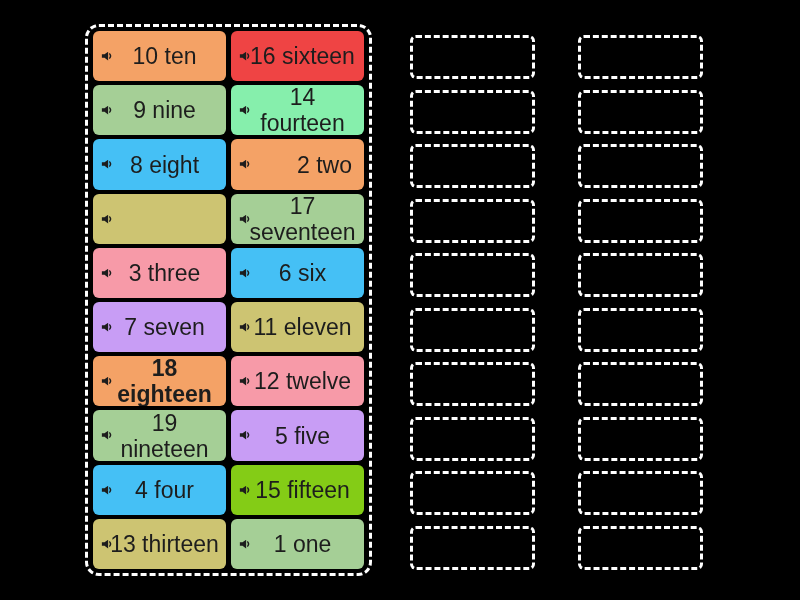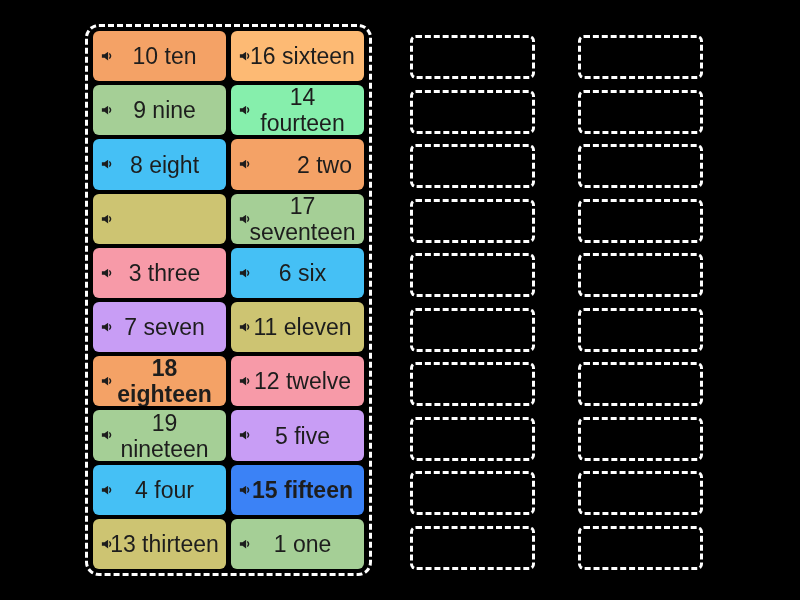--- a/index.html
+++ b/index.html
@@ -77,21 +77,21 @@
 </style>
 </head>
 <body style="background: rgb(0, 0, 0);">
 
 <div class="stage">
   <div class="board">
       <div class="tile" style="background: rgb(244, 162, 102);"><span class="spk"><svg viewBox="0 0 24 24" width="15" height="15" aria-hidden="true">
             <path d="M3 9.2v5.6h4.2L13 19V5L7.2 9.2H3z" fill="#1d1d1d"></path>
             <path d="M15.5 8.6a5.2 5.2 0 0 1 0 6.8" stroke="#1d1d1d" stroke-width="2.2" fill="none" stroke-linecap="round"></path>
           </svg></span><span class="lbl">10 ten</span></div>
-      <div class="tile" style="background: #fdba74;"><span class="spk"><svg viewBox="0 0 24 24" width="15" height="15" aria-hidden="true">
+      <div class="tile" style="background: #ef4444;"><span class="spk"><svg viewBox="0 0 24 24" width="15" height="15" aria-hidden="true">
             <path d="M3 9.2v5.6h4.2L13 19V5L7.2 9.2H3z" fill="#1d1d1d"></path>
             <path d="M15.5 8.6a5.2 5.2 0 0 1 0 6.8" stroke="#1d1d1d" stroke-width="2.2" fill="none" stroke-linecap="round"></path>
           </svg></span><span class="lbl">16 sixteen</span></div>
       <div class="tile" style="background: rgb(165, 207, 150);"><span class="spk"><svg viewBox="0 0 24 24" width="15" height="15" aria-hidden="true">
             <path d="M3 9.2v5.6h4.2L13 19V5L7.2 9.2H3z" fill="#1d1d1d"></path>
             <path d="M15.5 8.6a5.2 5.2 0 0 1 0 6.8" stroke="#1d1d1d" stroke-width="2.2" fill="none" stroke-linecap="round"></path>
           </svg></span><span class="lbl">9 nine</span></div>
       <div class="tile" style="background: #86efac;"><span class="spk"><svg viewBox="0 0 24 24" width="15" height="15" aria-hidden="true">
             <path d="M3 9.2v5.6h4.2L13 19V5L7.2 9.2H3z" fill="#1d1d1d"></path>
             <path d="M15.5 8.6a5.2 5.2 0 0 1 0 6.8" stroke="#1d1d1d" stroke-width="2.2" fill="none" stroke-linecap="round"></path>
@@ -145,21 +145,21 @@
           </svg></span><span class="lbl">19
 nineteen</span></div>
       <div class="tile" style="background: rgb(200, 157, 245);"><span class="spk"><svg viewBox="0 0 24 24" width="15" height="15" aria-hidden="true">
             <path d="M3 9.2v5.6h4.2L13 19V5L7.2 9.2H3z" fill="#1d1d1d"></path>
             <path d="M15.5 8.6a5.2 5.2 0 0 1 0 6.8" stroke="#1d1d1d" stroke-width="2.2" fill="none" stroke-linecap="round"></path>
           </svg></span><span class="lbl">5 five</span></div>
       <div class="tile" style="background: rgb(69, 192, 245);"><span class="spk"><svg viewBox="0 0 24 24" width="15" height="15" aria-hidden="true">
             <path d="M3 9.2v5.6h4.2L13 19V5L7.2 9.2H3z" fill="#1d1d1d"></path>
             <path d="M15.5 8.6a5.2 5.2 0 0 1 0 6.8" stroke="#1d1d1d" stroke-width="2.2" fill="none" stroke-linecap="round"></path>
           </svg></span><span class="lbl">4 four</span></div>
-      <div class="tile" style="background: #3b82f6; font-weight: bold;"><span class="spk"><svg viewBox="0 0 24 24" width="15" height="15" aria-hidden="true">
+      <div class="tile" style="background: #84cc16;"><span class="spk"><svg viewBox="0 0 24 24" width="15" height="15" aria-hidden="true">
             <path d="M3 9.2v5.6h4.2L13 19V5L7.2 9.2H3z" fill="#1d1d1d"></path>
             <path d="M15.5 8.6a5.2 5.2 0 0 1 0 6.8" stroke="#1d1d1d" stroke-width="2.2" fill="none" stroke-linecap="round"></path>
           </svg></span><span class="lbl">15 fifteen</span></div>
       <div class="tile" style="background: rgb(205, 196, 114);"><span class="spk"><svg viewBox="0 0 24 24" width="15" height="15" aria-hidden="true">
             <path d="M3 9.2v5.6h4.2L13 19V5L7.2 9.2H3z" fill="#1d1d1d"></path>
             <path d="M15.5 8.6a5.2 5.2 0 0 1 0 6.8" stroke="#1d1d1d" stroke-width="2.2" fill="none" stroke-linecap="round"></path>
           </svg></span><span class="lbl">13 thirteen</span></div>
       <div class="tile" style="background: rgb(165, 207, 150);"><span class="spk"><svg viewBox="0 0 24 24" width="15" height="15" aria-hidden="true">
             <path d="M3 9.2v5.6h4.2L13 19V5L7.2 9.2H3z" fill="#1d1d1d"></path>
             <path d="M15.5 8.6a5.2 5.2 0 0 1 0 6.8" stroke="#1d1d1d" stroke-width="2.2" fill="none" stroke-linecap="round"></path>

